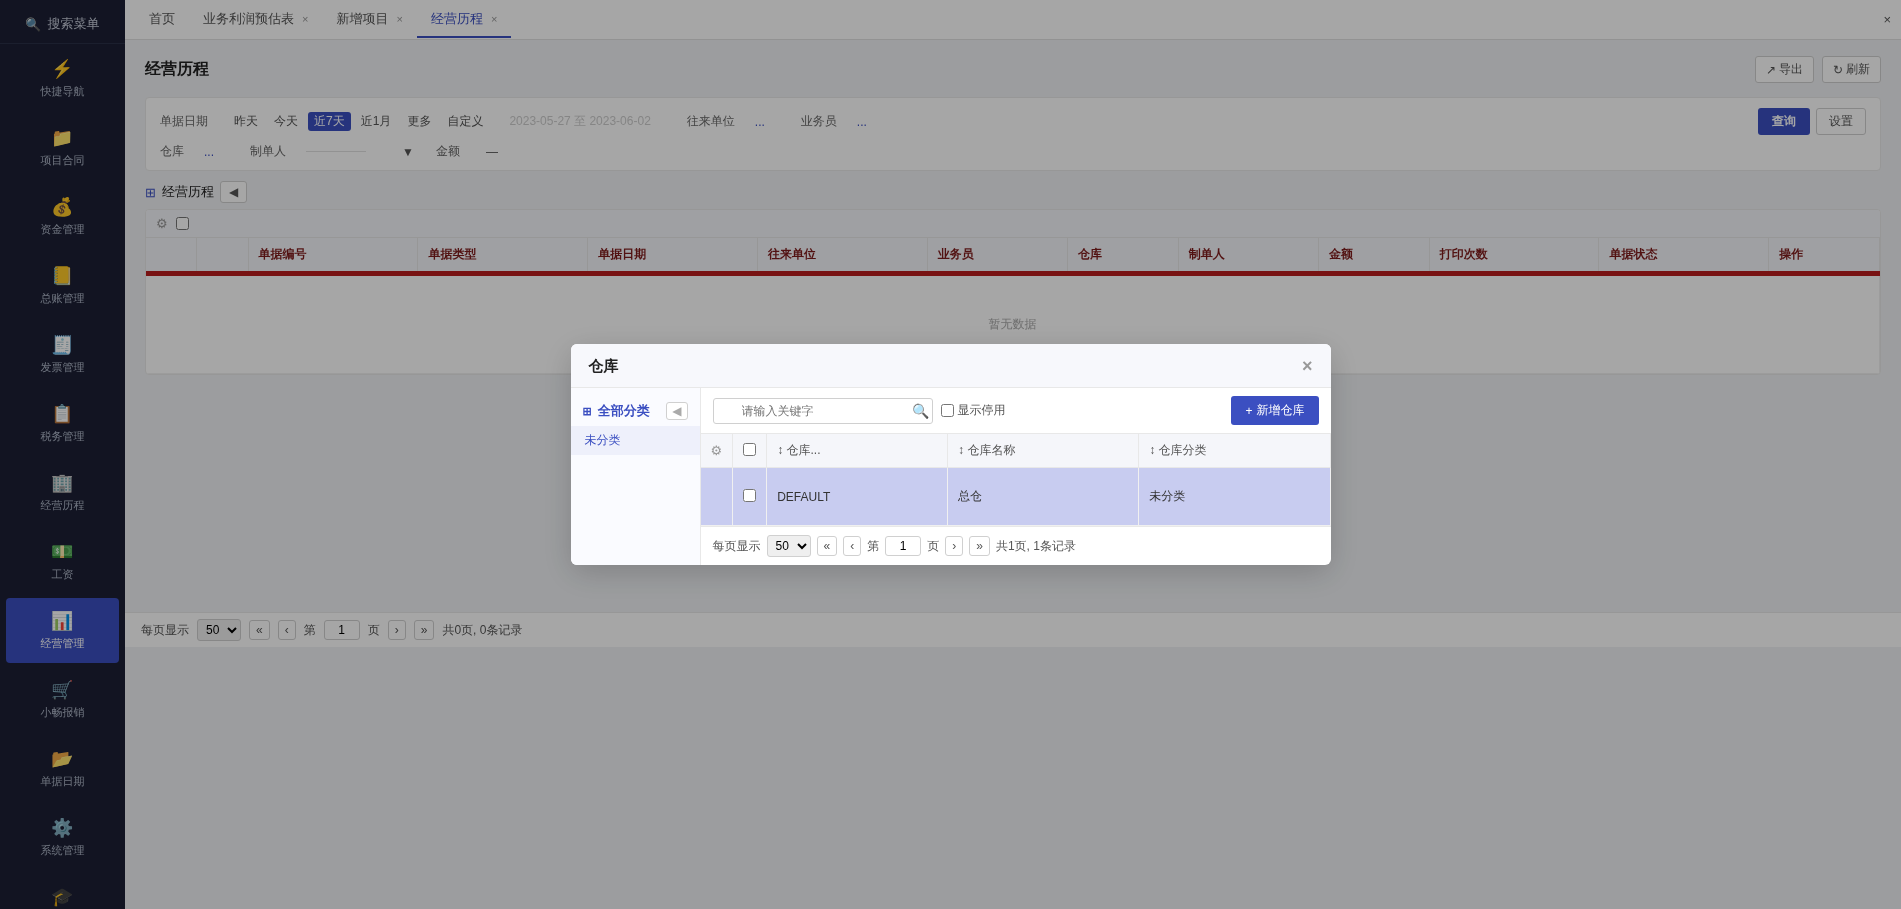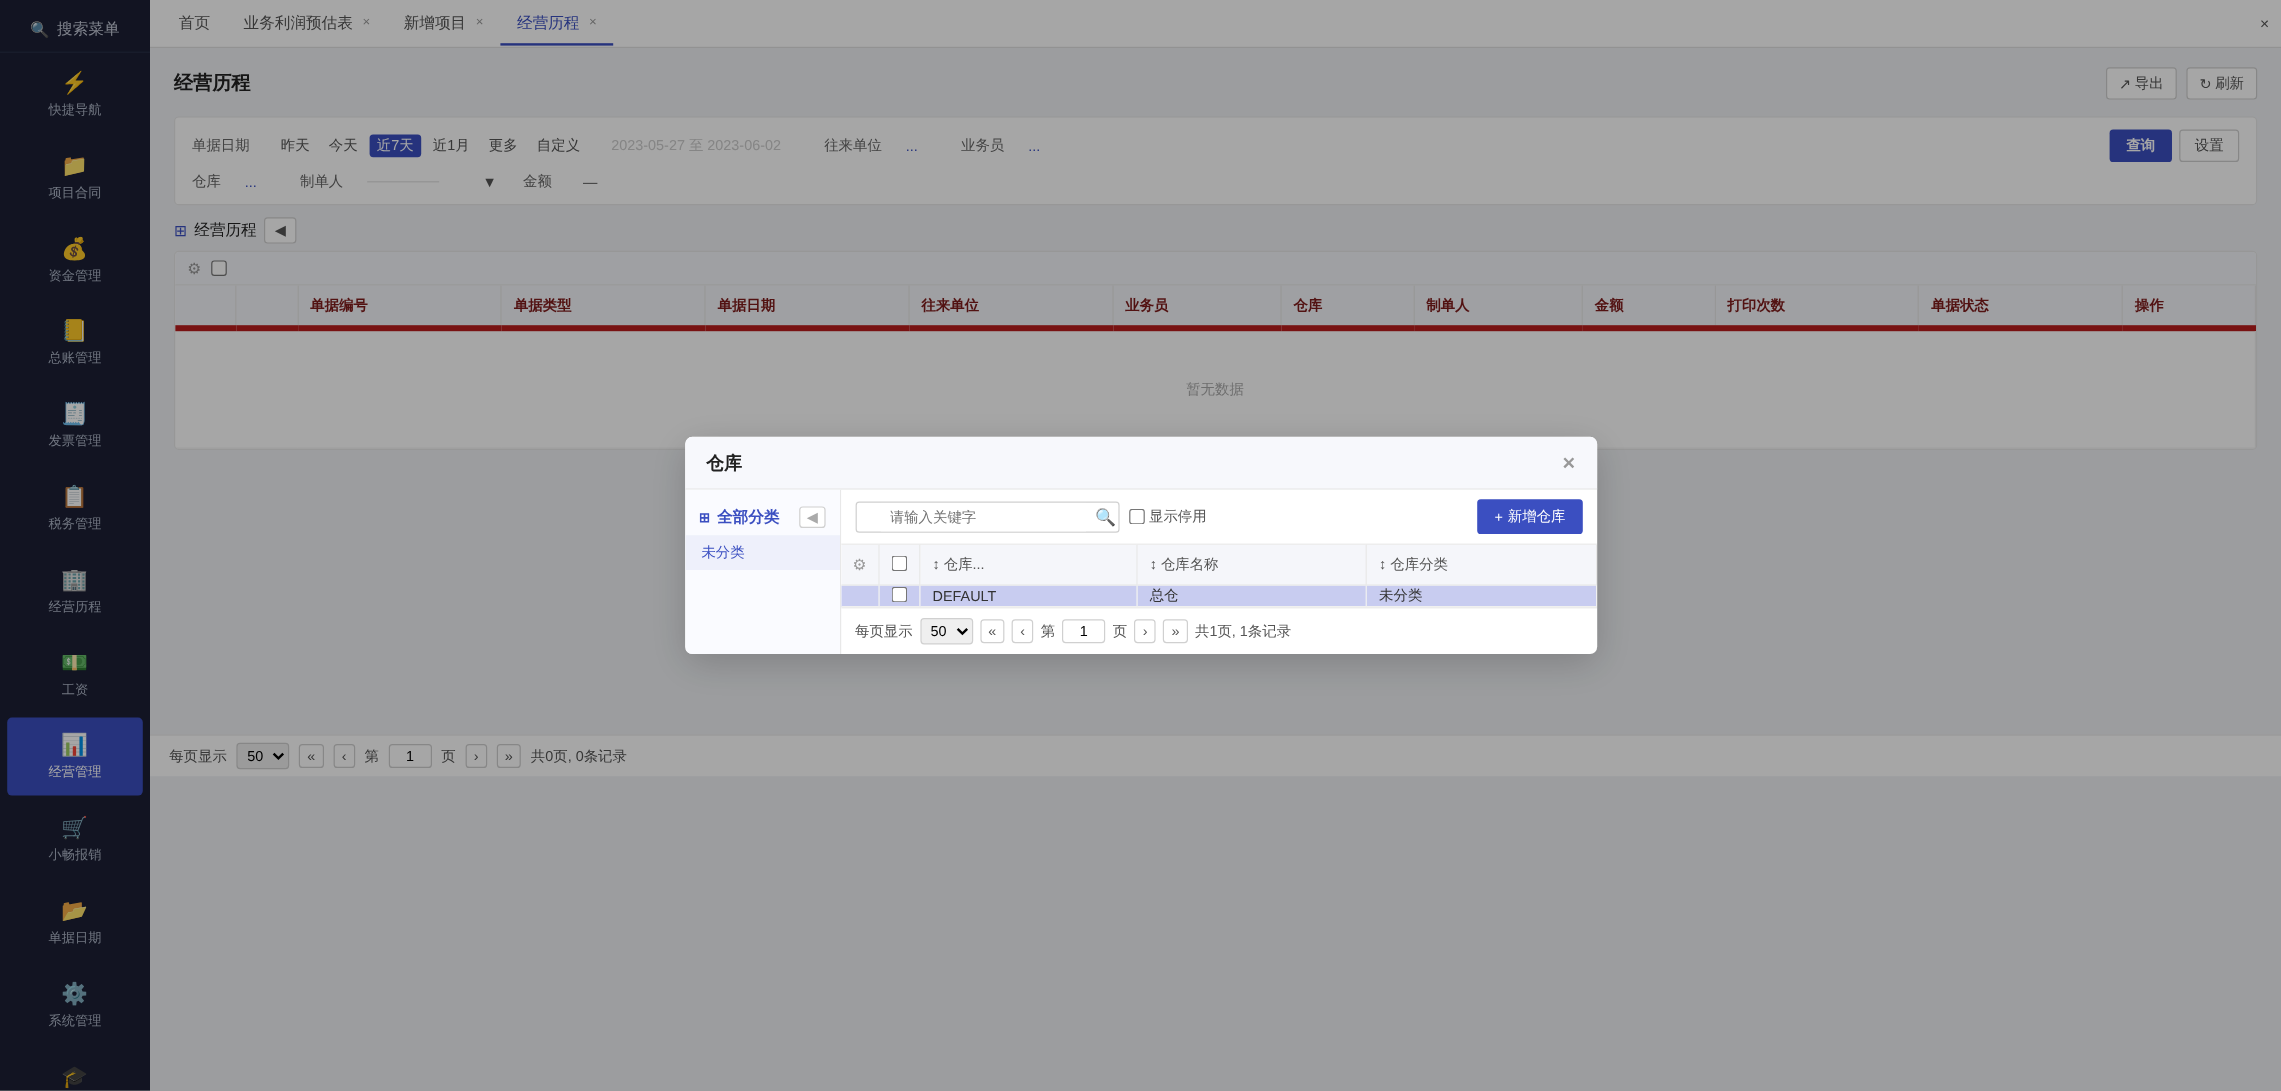--- a/index.html
+++ b/index.html
@@ -384,21 +384,21 @@
     .modal-table th {
       background: #f5f6fa;
       border-bottom: 1px solid #e8e8e8;
       padding: 8px 10px;
       color: #555;
       text-align: left;
       font-weight: 500;
     }
     .modal-table td {
       border-bottom: 1px solid #f0f0f0;
-      padding: 0 10px;
+      padding: 20px 10px;
       color: #333;
     }
     .modal-table tr.selected td { background: #c8ccf0; }
     .modal-pagination {
       display: flex;
       align-items: center;
       gap: 6px;
       padding: 8px 12px;
       border-top: 1px solid #e8e8e8;
       font-size: 12px;

